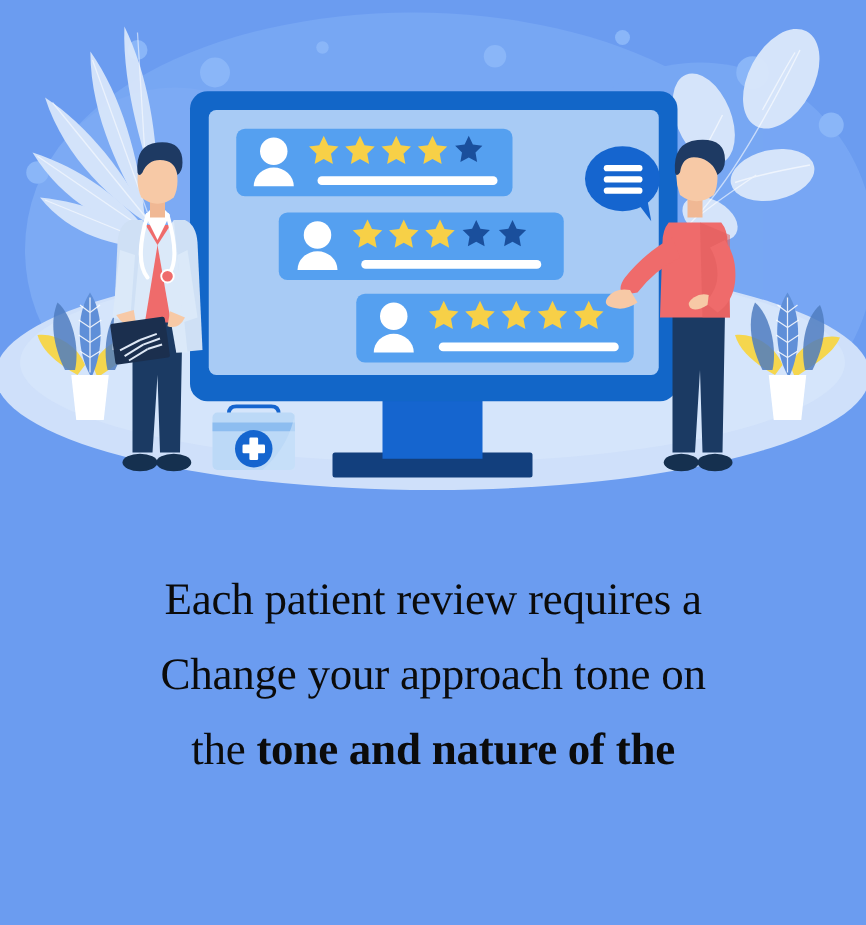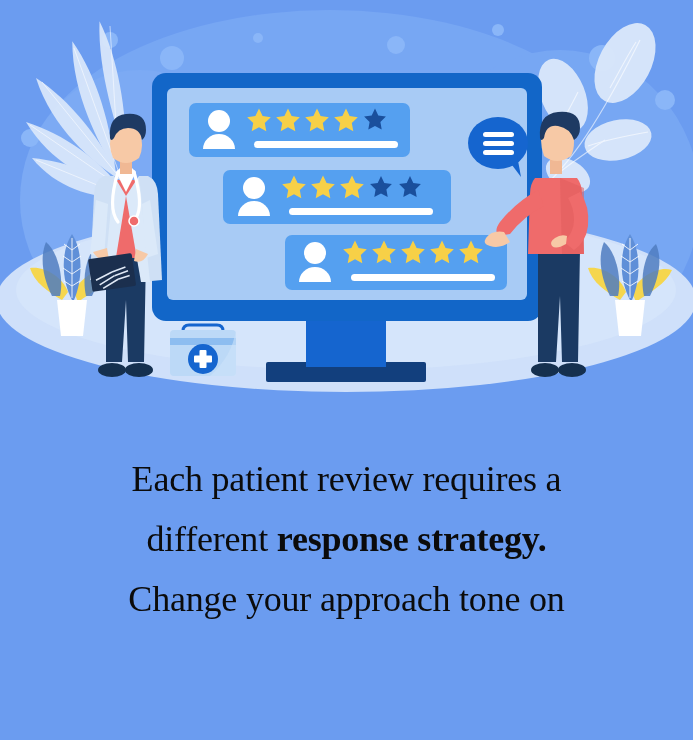--- a/index.html
+++ b/index.html
@@ -284,20 +284,20 @@
       </g>
 
     </svg>
   </div>
 
   <div id="caption">
     <div class="cap-line">
       <span class="reg">Each patient review requires a</span><span class="bold"></span>
     </div>
     <div class="cap-line">
-      <span class="reg">different </span><span class="bold">response strategy.</span>
+      <span class="reg">Change your approach tone on</span><span class="bold"></span>
     </div>
     <div class="cap-line">
-      <span class="reg">Change your approach tone on</span><span class="bold"></span>
+      <span class="reg">the </span><span class="bold">tone and nature of the</span>
     </div>
   </div>
 
 </div>
 
 </body></html>

